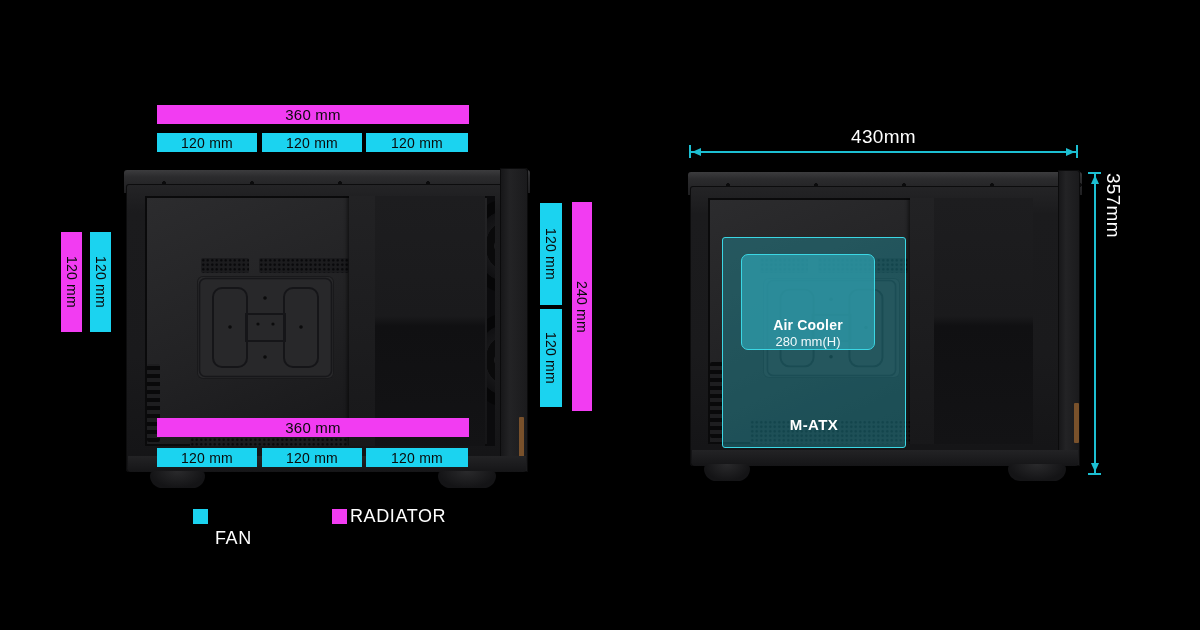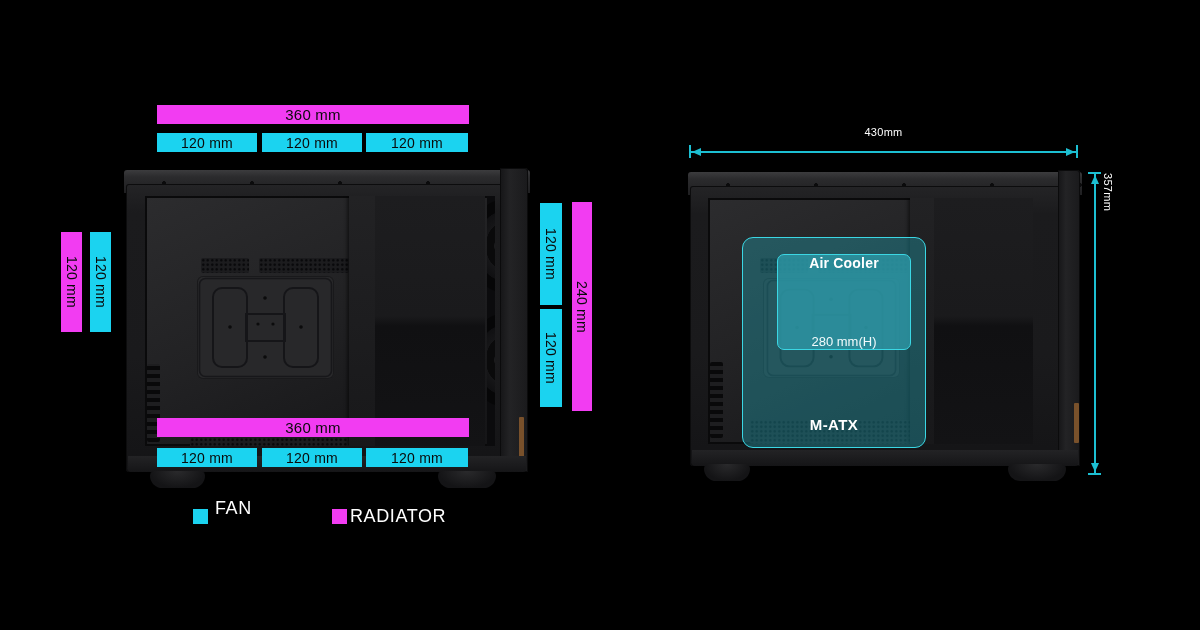--- a/index.html
+++ b/index.html
@@ -24,21 +24,21 @@
   .legend-label { position:absolute; color:#fff; font-size:18px; font-weight:500; letter-spacing:.6px; }
 
   
   .dim-line { position:absolute; background:var(--dim); }
   .dim-tick { position:absolute; background:var(--dim); }
   .dim-arrow { position:absolute; width:0; height:0; }
   .dim-arrow.left  { border-top:4px solid transparent; border-bottom:4px solid transparent; border-right:9px solid var(--dim); }
   .dim-arrow.right { border-top:4px solid transparent; border-bottom:4px solid transparent; border-left:9px solid var(--dim); }
   .dim-arrow.up    { border-left:4px solid transparent; border-right:4px solid transparent; border-bottom:9px solid var(--dim); }
   .dim-arrow.down  { border-left:4px solid transparent; border-right:4px solid transparent; border-top:9px solid var(--dim); }
-  .dim-label { position:absolute; color:#fff; font-size:11px; letter-spacing:.3px; }
+  .dim-label { position:absolute; color:#fff; font-size:19px; letter-spacing:.3px; }
   .dim-label.vert { writing-mode:vertical-rl; }
 
   
   .case { position:absolute; }
   .c-body {
     position:absolute; left:0; top:14px; right:0;
     background:linear-gradient(180deg,#232325 0%,#1b1b1d 8%,#191 19%,#1a1a1c 60%,#141416 100%);
     background:linear-gradient(180deg,#242426 0%,#1b1b1d 10%,#1a1a1c 60%,#141416 100%);
     border-radius:3px; box-shadow:0 0 0 1px #0c0c0d inset;
   }
@@ -85,21 +85,21 @@
   .c-foot { position:absolute; height:17px; background:radial-gradient(ellipse at 50% 0%,#2a2a2c,#141416 70%); border-radius:6px 6px 16px 16px; }
   .c-slats {
     position:absolute; width:13px;
     background:repeating-linear-gradient(0deg,#09090a 0 4px,#1e1e20 4px 8px);
     border-radius:2px;
   }
 
   
   .ov { position:absolute; border:1.5px solid var(--ovborder); background:var(--ovfill); }
   .ov.strong { background:var(--ovfill-strong); border-radius:7px; }
-  .ov-center { display:flex; flex-direction:column; align-items:center; justify-content:space-between; line-height:1.18;margin-left:36px; }
+  .ov-center { display:flex; flex-direction:column; align-items:center; justify-content:flex-end; line-height:1.18; }
   .ov-title { font-weight:700; font-size:14px; color:#fff; letter-spacing:.2px; }
   .ov-sub { font-size:13px; color:#f2fbfc; }
   .ov-matx-label {
     position:absolute; left:0; right:0; bottom:14px; text-align:center;
     font-weight:700; font-size:15px; color:#fff; letter-spacing:.4px;
   }
 </style>
 </head>
 <body>
 
@@ -152,21 +152,21 @@
   <div class="bar fan vert" style="left:540px; top:203px; width:22px; height:102px;">120 mm</div>
   <div class="bar fan vert" style="left:540px; top:309px; width:22px; height:98px;">120 mm</div>
   <div class="bar radiator vert" style="left:572px; top:202px; width:20px; height:209px;">240 mm</div>
 
   <div class="bar radiator wide" style="left:157px; top:418px; width:312px; height:19px;">360 mm</div>
   <div class="bar fan" style="left:157px; top:448px; width:100px; height:19px;">120 mm</div>
   <div class="bar fan" style="left:262px; top:448px; width:100px; height:19px;">120 mm</div>
   <div class="bar fan" style="left:366px; top:448px; width:102px; height:19px;">120 mm</div>
 
   <div class="legend-swatch" style="left:193px; top:509px; background:var(--fan);"></div>
-  <div class="legend-label" style="left:215px; top:498px;">FAN</div>
+  <div class="legend-label" style="left:215px; top:528px;">FAN</div>
   <div class="legend-swatch" style="left:332px; top:509px; background:var(--radiator);"></div>
   <div class="legend-label" style="left:350px; top:506px;">RADIATOR</div>
 
   <div class="case" style="left:690px; top:172px; width:390px; height:312px;">
     <div class="c-top"></div>
     <div class="c-body" style="height:280px;"></div>
     <div class="c-interior" style="left:18px; top:26px; width:325px; height:246px;">
       <div class="c-vent" style="left:52px; top:60px; width:48px; height:15px;"></div>
       <div class="c-vent" style="left:110px; top:60px; width:90px; height:15px;"></div>
       <div class="c-tray" style="left:55px; top:80px; width:137px; height:100px;">
@@ -186,21 +186,21 @@
       <div class="c-side" style="left:226px; top:0; width:112px; height:246px;"></div>
 
       <div class="c-slats" style="left:2px; top:164px; height:76px;"></div>
     </div>
     <div class="c-bezel" style="left:368px; width:22px; height:296px;"></div>
     <div class="c-copper" style="left:384px; top:231px; height:40px;"></div>
     <div class="c-base" style="top:278px;"></div>
     <div class="c-foot" style="left:14px; top:292px; width:46px;"></div>
     <div class="c-foot" style="left:318px; top:292px; width:58px;"></div>
 
-    <div class="ov" style="left:32px; top:65px; width:182px; height:209px; border-radius:11px;margin-left:20px;">
+    <div class="ov" style="left:32px; top:65px; width:182px; height:209px; border-radius:3px;">
       <div class="ov-matx-label">M-ATX</div>
     </div>
     <div class="ov strong ov-center" style="left:51px; top:82px; width:132px; height:94px;">
       <div class="ov-title">Air Cooler</div>
       <div class="ov-sub">280 mm(H)</div>
     </div>
   </div>
 
   <div class="dim-label" style="left:690px; top:126px; width:387px; text-align:center;">430mm</div>
   <div class="dim-line" style="left:690px; top:151px; width:387px; height:2px;"></div>

